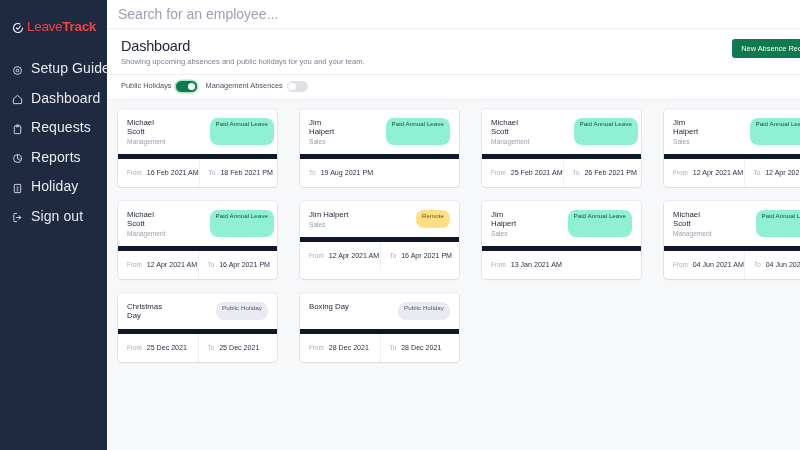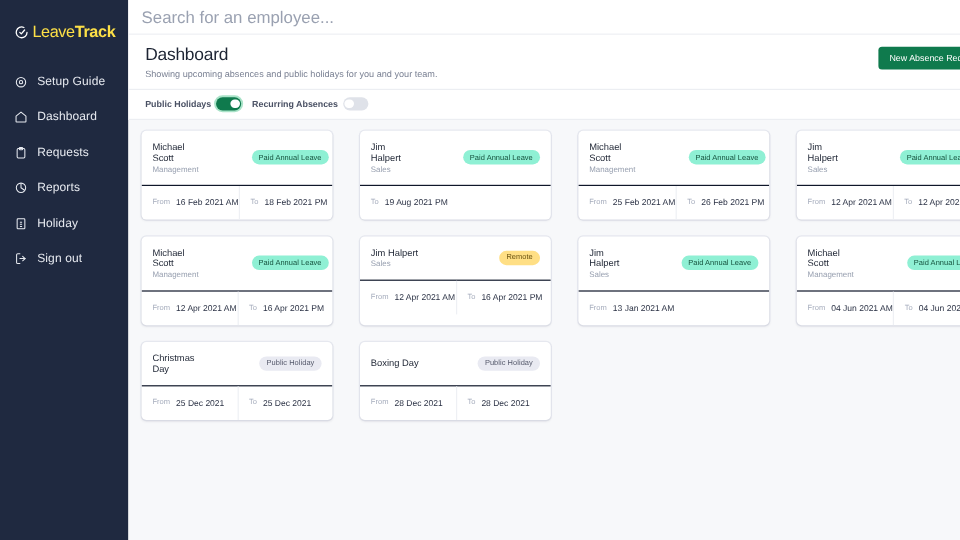--- a/index.html
+++ b/index.html
@@ -17,29 +17,29 @@
     background: #1f2940;
     flex: 0 0 107px;
     padding-top: 14px;
   }
   .logo {
     display: flex; align-items: center; gap: 3px;
     padding: 0 0 0 12px; height: 24px;
     color: #ffffff;
   }
   .logo-mark { width: 12px; height: 12px; flex: 0 0 12px; }
-  .logo-text { font-size: 13.5px; letter-spacing: -0.3px; color: #fde047; }
+  .logo-text { font-size: 13.5px; letter-spacing: -0.3px; color: #ef4444; }
   .logo-text b { font-weight: 700; }
   .logo-text i { font-style: normal; font-weight: 400; }
 
   .nav { margin-top: 20px; }
   .nav-item {
     display: flex; align-items: center; gap: 8px;
     height: 20px; padding-left: 12px; margin-bottom: 9.6px;
-    color: #e7eaf0; font-size: 10px; cursor: pointer;
+    color: #e7eaf0; font-size: 14px; cursor: pointer;
   }
   .nav-item .ico { width: 11px; height: 11px; flex: 0 0 11px; display:block; }
   .nav-item .lbl { white-space: nowrap; letter-spacing: 0.1px; }
 
   
   .main { flex: 1 1 auto; height: 450px; background: #f7f8fa; display: flex; flex-direction: column; }
 
   .topbar {
     height: 29px; background: #ffffff; border-bottom: 1px solid #eceef2;
     display: flex; align-items: center; justify-content: space-between;
@@ -63,21 +63,21 @@
     background: #0f7a4d; color: #ffffff; border: none; border-radius: 3px;
     font-family: "Liberation Sans", sans-serif;
     font-size: 7.4px; padding: 5px 9px; cursor: pointer; white-space: nowrap;
   }
 
   .filterbar {
     background: #ffffff; border-bottom: 1px solid #eceef2;
     display: flex; align-items: center; gap: 9px;
     padding: 6px 14px 7px 14px; flex: 0 0 auto;
   }
-  .filter { display: flex; align-items: center; gap: 4px; cursor: pointer; font-weight: bold; }
+  .filter { display: flex; align-items: flex-start; gap: 4px; cursor: pointer; }
   .filter-label { font-size: 7.4px; color: #4a5164; }
   .tgl { width: 21px; height: 10.5px; border-radius: 6px; position: relative; flex: 0 0 21px; }
   .tgl.on  { background: #0f7a4d; box-shadow: 0 0 0 1.6px #a9e3c8; }
   .tgl.off { background: #dfe2e9; }
   .tgl .knob { position: absolute; top: 1.5px; width: 7.5px; height: 7.5px; border-radius: 50%; background: #fff; }
   .tgl.on .knob  { right: 1.5px; }
   .tgl.off .knob { left: 1.5px; }
 
   
   .content { padding: 9px 10px 0 11px; overflow: hidden; flex: 1 1 auto; }
@@ -85,34 +85,34 @@
     display: grid;
     grid-template-columns: repeat(4, 159px);
     gap: 14px 23px;
   }
   .card {
     background: #ffffff; border-radius: 4px;
     box-shadow: 0 1px 2px rgba(25,32,52,0.07), 0 0 0 1px rgba(228,231,238,0.9);
     overflow: hidden;
   }
   .card-top {
-    display: flex; align-items: center; justify-content: space-between;
+    display: flex; justify-content: space-between;
     padding: 9px 9px 9px 9px; min-height: 36px; gap: 44px;
   }
   .who-name { font-size: 7.8px; color: #1d2433; }
   .who-dept { font-size: 6.6px; color: #98a0b0; margin-top: 2px; }
   .badge {
     font-size: 6.2px; border-radius: 8px; padding: 2.5px 6px; white-space: nowrap;
     letter-spacing: 0.05px;
   }
   .badge.leave   { background: #8ff0d4; color: #14503c; }
   .badge.remote  { background: #ffdf85; color: #6b5310; }
   .badge.holiday { background: #e9eaf2; color: #55596b; }
 
-  .card-bot { display: flex; border-top: 1px solid #0f172a; }
+  .card-bot { display: flex; border-top: 5px solid #0f172a; }
   .dt {
     flex: 1 1 50%; display: flex; align-items: center; gap: 5px;
     padding: 8px 0 8px 9px; min-height: 28px;
   }
   .dt + .dt { border-left: 1px solid #eef0f4; }
   .dt-k { font-size: 6.3px; color: #a6adbd; }
   .dt-v { font-size: 7.1px; color: #2b3245; white-space: nowrap; }
 </style>
 </head>
 <body>
@@ -202,21 +202,21 @@
     </div>
 
     <div class="filterbar">
       <div class="filter">
         <span class="filter-label">Public Holidays</span>
         <span class="tgl on">
             <span class="knob"></span>
           </span>
       </div>
       <div class="filter">
-        <span class="filter-label">Recurring Absences</span>
+        <span class="filter-label">Management Absences</span>
         <span class="tgl off">
             <span class="knob"></span>
           </span>
       </div>
     </div>
 
     <div class="content">
       <div class="grid" id="grid">
           <div class="card">
             <div class="card-top">

